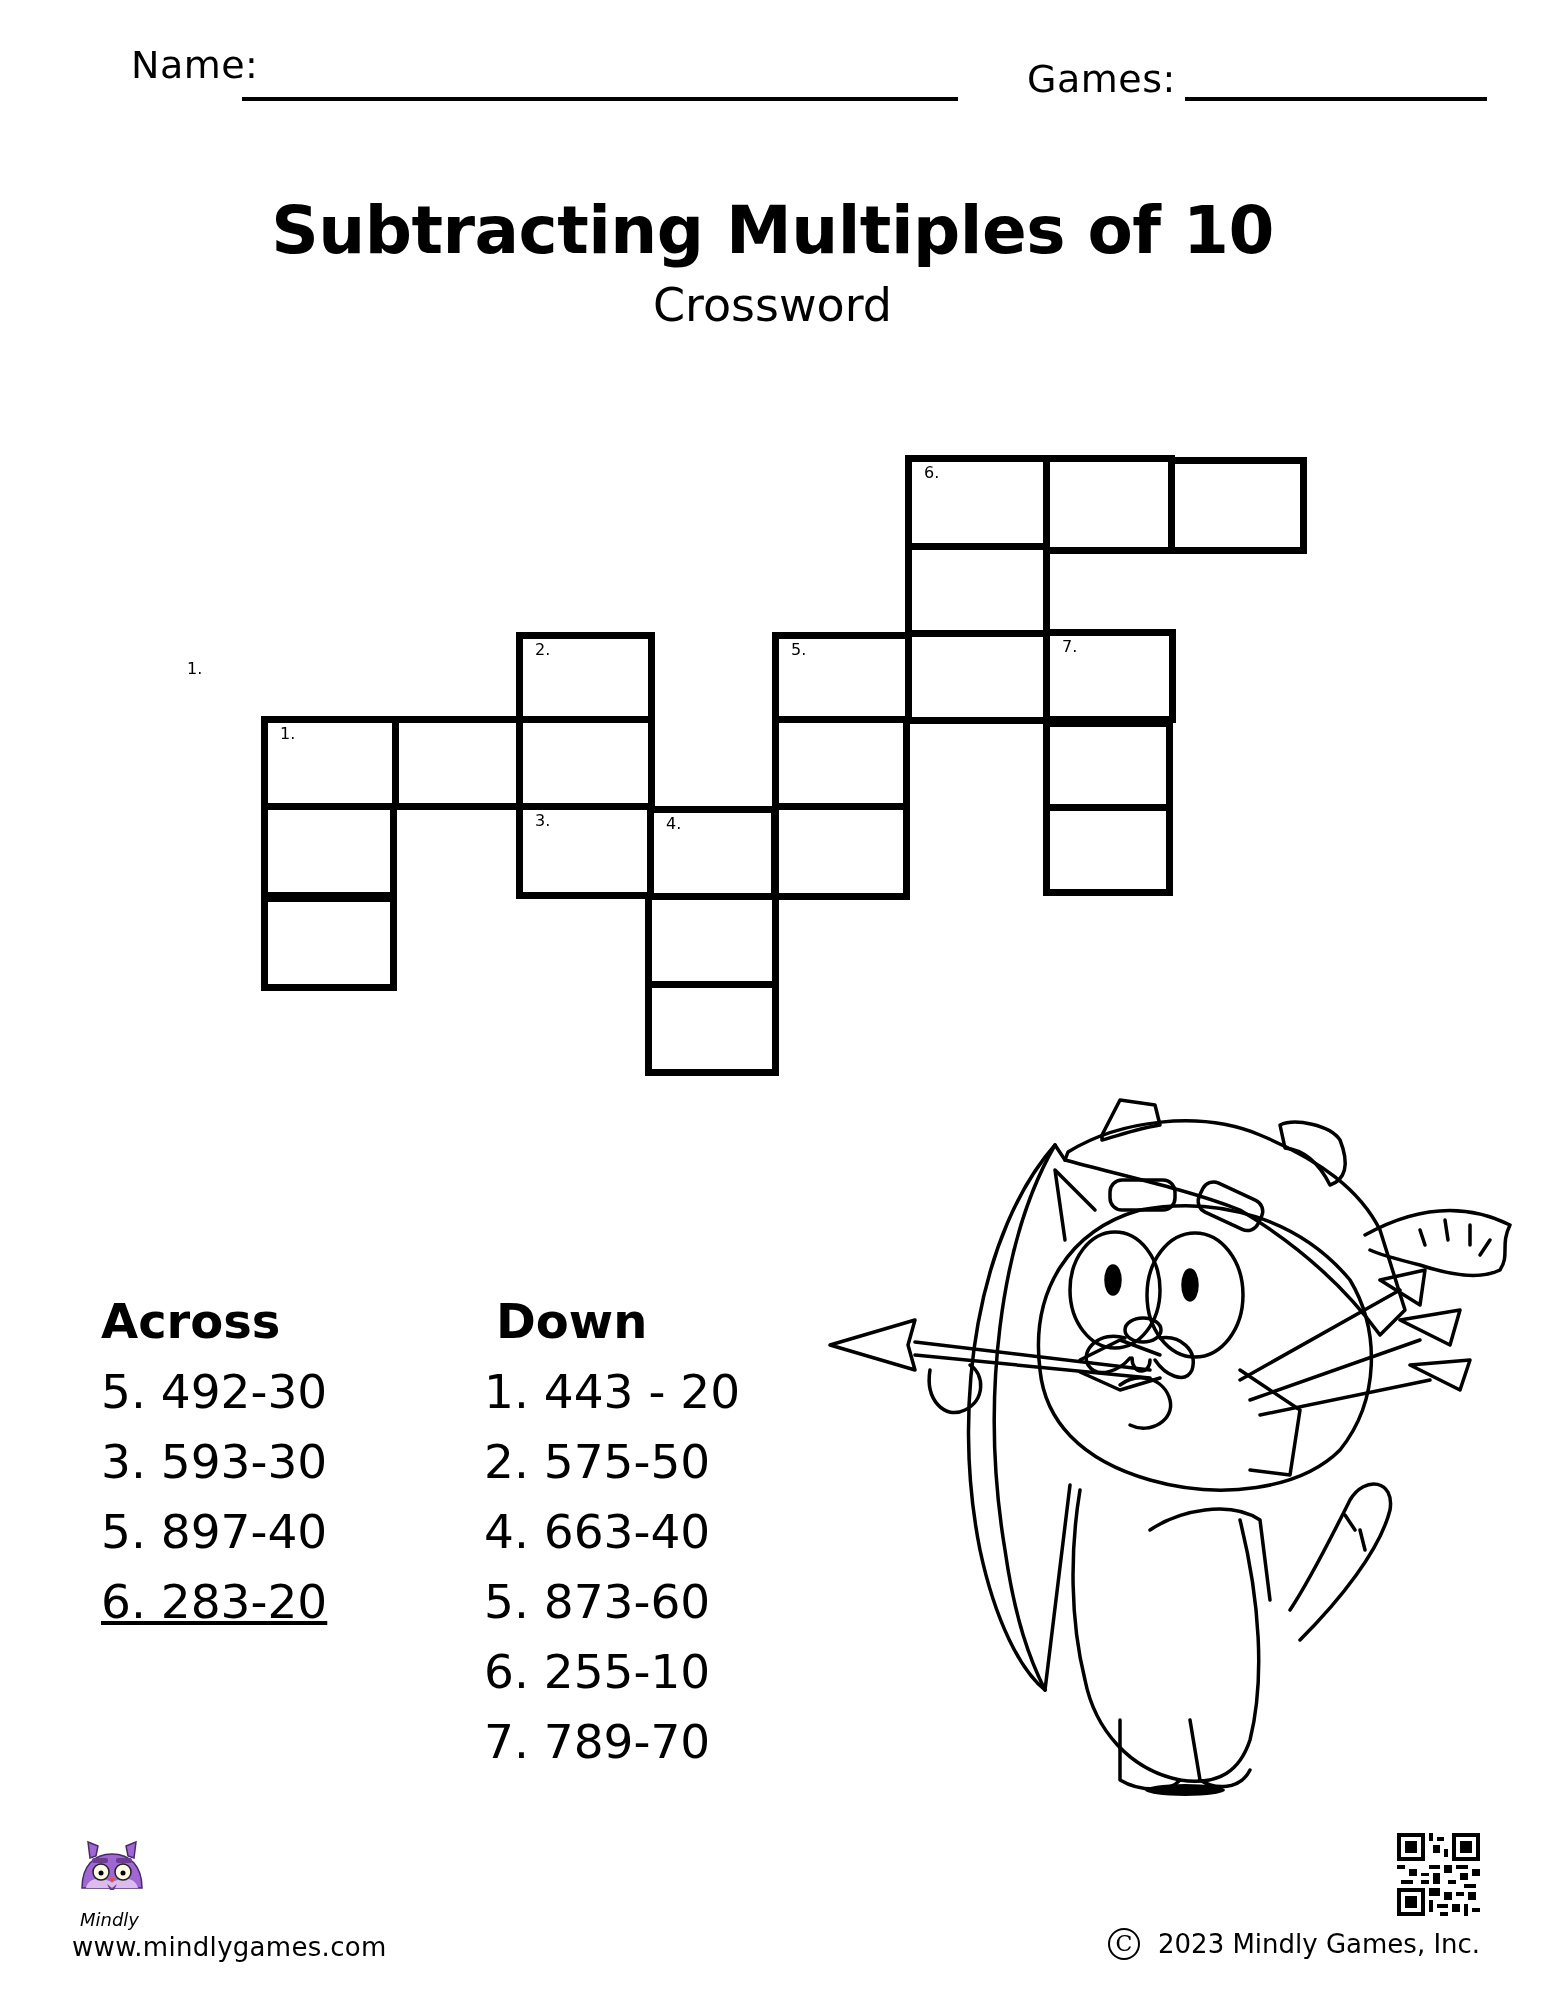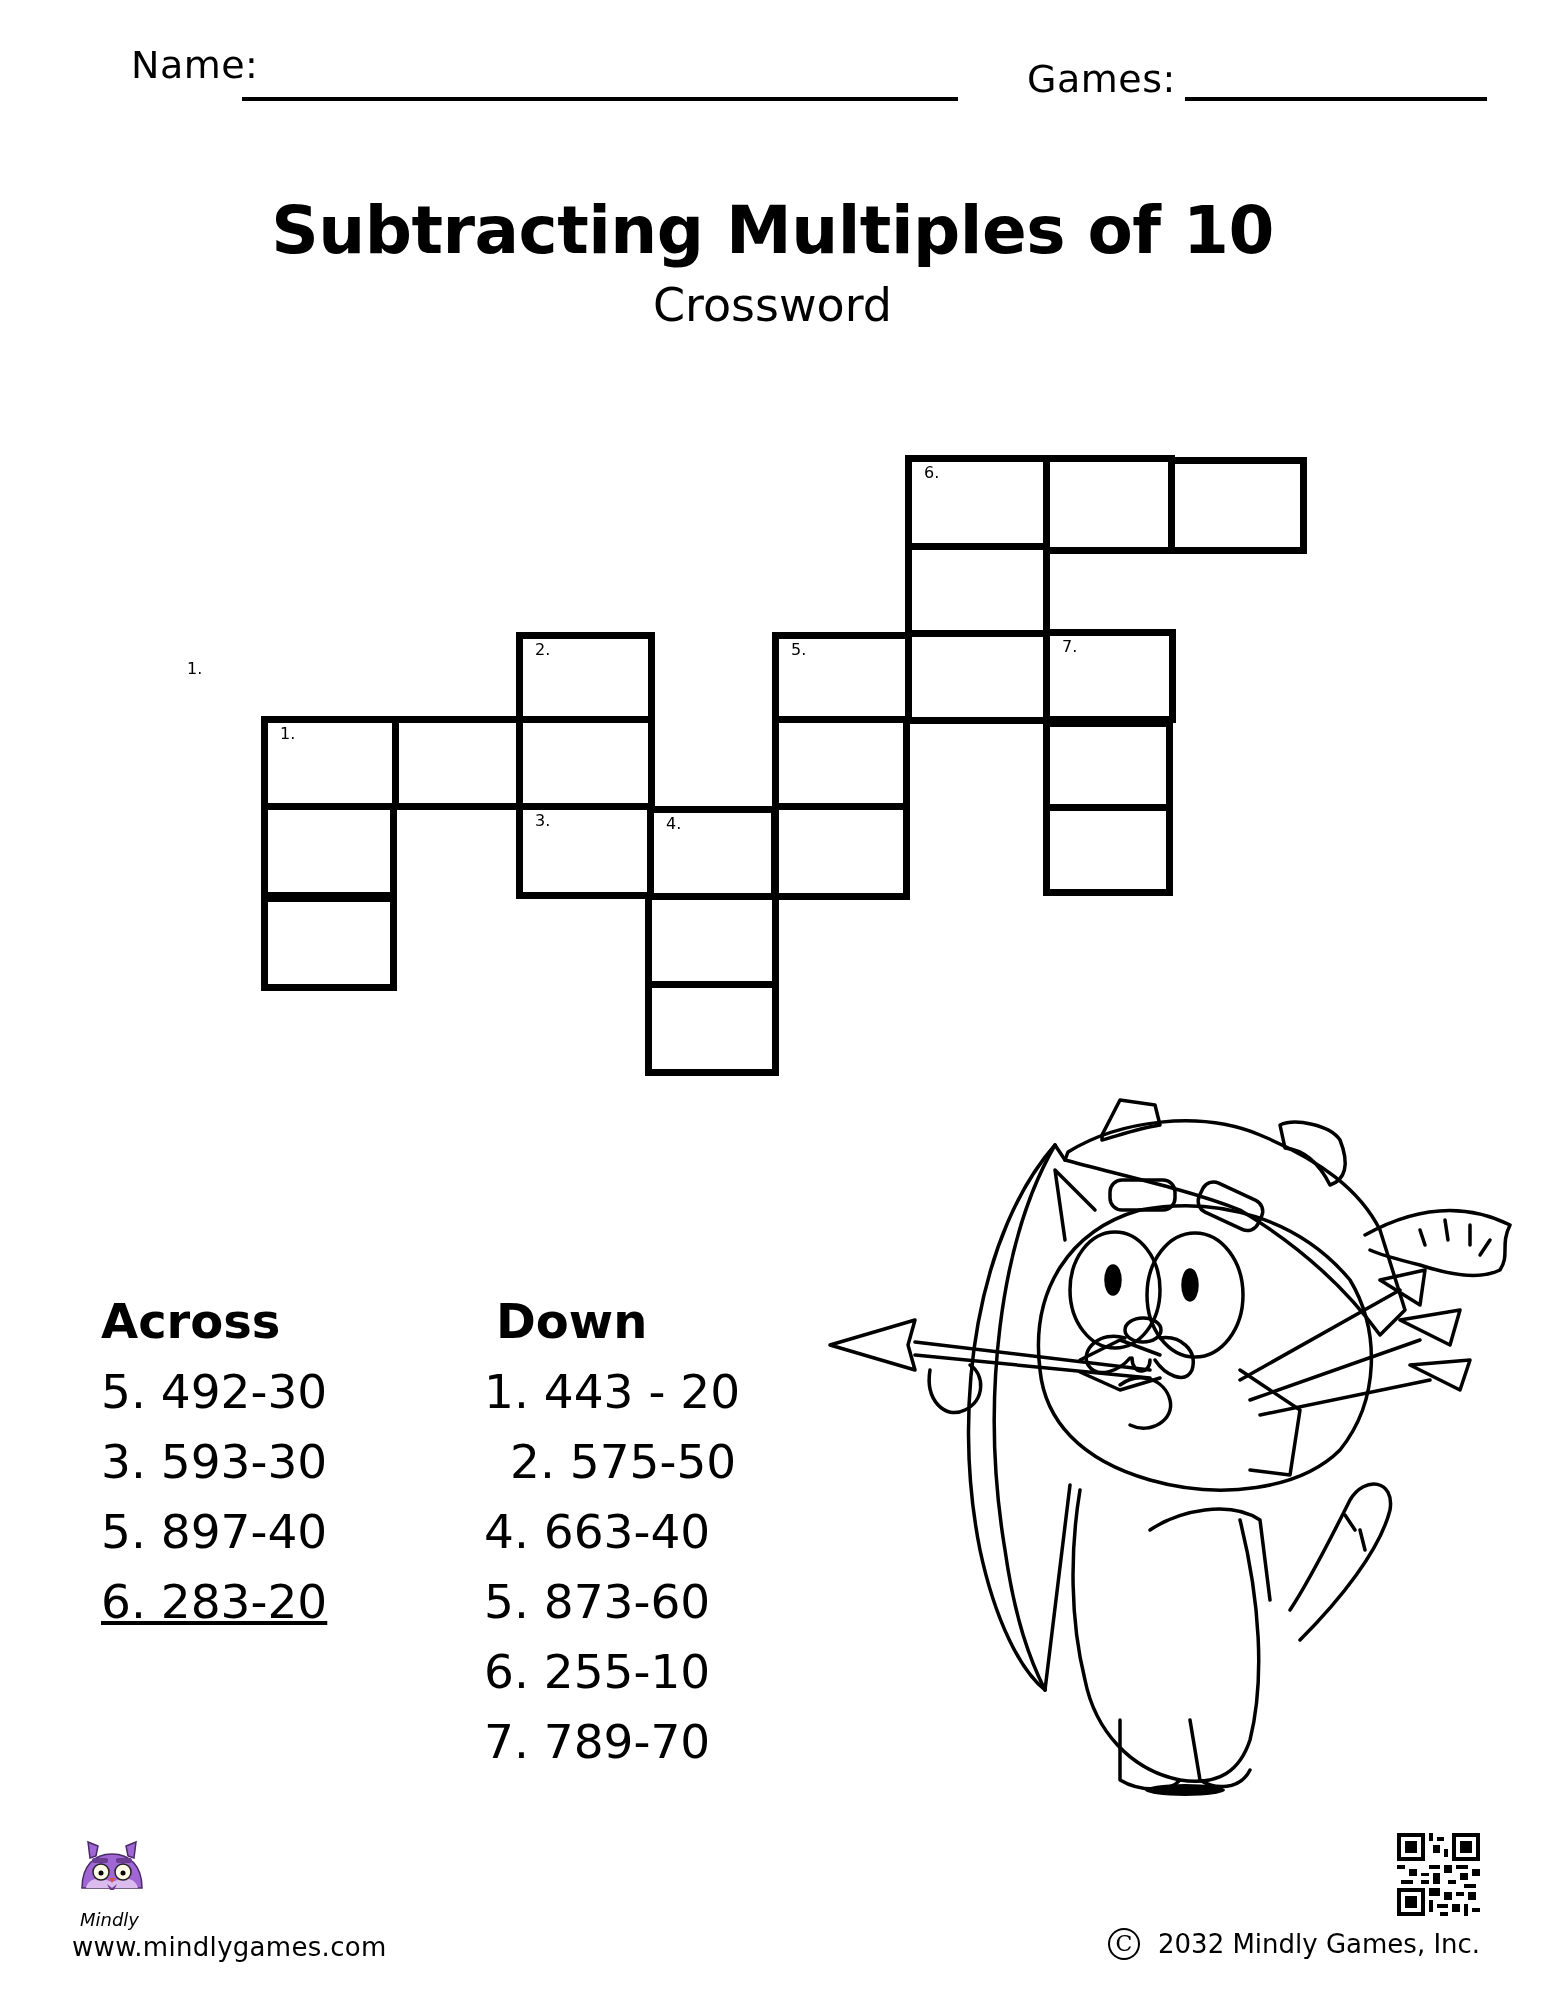--- a/index.html
+++ b/index.html
@@ -83,21 +83,21 @@
 </div>
 <div class="clue" style="left:101px; top:1368px;">5. 492-30</div>
 <div class="clue" style="left:101px; top:1438px;">3. 593-30</div>
 <div class="clue" style="left:101px; top:1508px;">5. 897-40</div>
 <div class="clue" style="left:101px; top:1578px;text-decoration:underline;">6. 283-20</div>
 
 <div class="clue-col" style="left:496px; top:1297px;">
   <div class="clue-head">Down</div>
 </div>
 <div class="clue" style="left:484px; top:1368px;">1. 443 - 20</div>
-<div class="clue" style="left:484px; top:1438px;margin-left:26px;">2. 575-50</div>
+<div class="clue" style="left:484px; top:1438px;">2. 575-50</div>
 <div class="clue" style="left:484px; top:1508px;">4. 663-40</div>
 <div class="clue" style="left:484px; top:1578px;">5. 873-60</div>
 <div class="clue" style="left:484px; top:1648px;">6. 255-10</div>
 <div class="clue" style="left:484px; top:1718px;">7. 789-70</div>
 
 <svg class="abs" style="left:820px; top:1080px;" width="700" height="720" viewBox="0 0 700 720" fill="none" stroke="#000" stroke-width="3.5" stroke-linecap="round" stroke-linejoin="round">
 
   <path d="M248 72 C300 40 380 30 440 55 C500 80 540 110 560 150 L585 230 L560 255 C520 200 470 160 420 130 C370 110 300 95 245 80 Z"></path>
   <path d="M282 55 L300 20 L335 25 L340 45 C320 48 300 55 282 60 Z"></path>
   <path d="M460 45 C475 38 510 45 520 60 C530 85 525 100 510 105 C500 85 485 70 465 68 Z"></path>
@@ -201,13 +201,13 @@
       <rect x="8" y="17" width="1" height="3"></rect>
       <rect x="10" y="18" width="3" height="1"></rect>
       <rect x="14" y="18" width="2" height="2"></rect>
     <rect x="17" y="18" width="1" height="3"></rect>
       <rect x="19" y="19" width="2" height="1"></rect>
       <rect x="11" y="20" width="2" height="1"></rect>
   </g>
 </svg>
 
 <div class="abs copy-circle" style="left:1108px; top:1928px;">C</div>
-<div class="abs footer-copy" style="left:1158px; top:1931px;">2032 Mindly Games, Inc.</div>
+<div class="abs footer-copy" style="left:1158px; top:1931px;">2023 Mindly Games, Inc.</div>
 
 </body></html>

